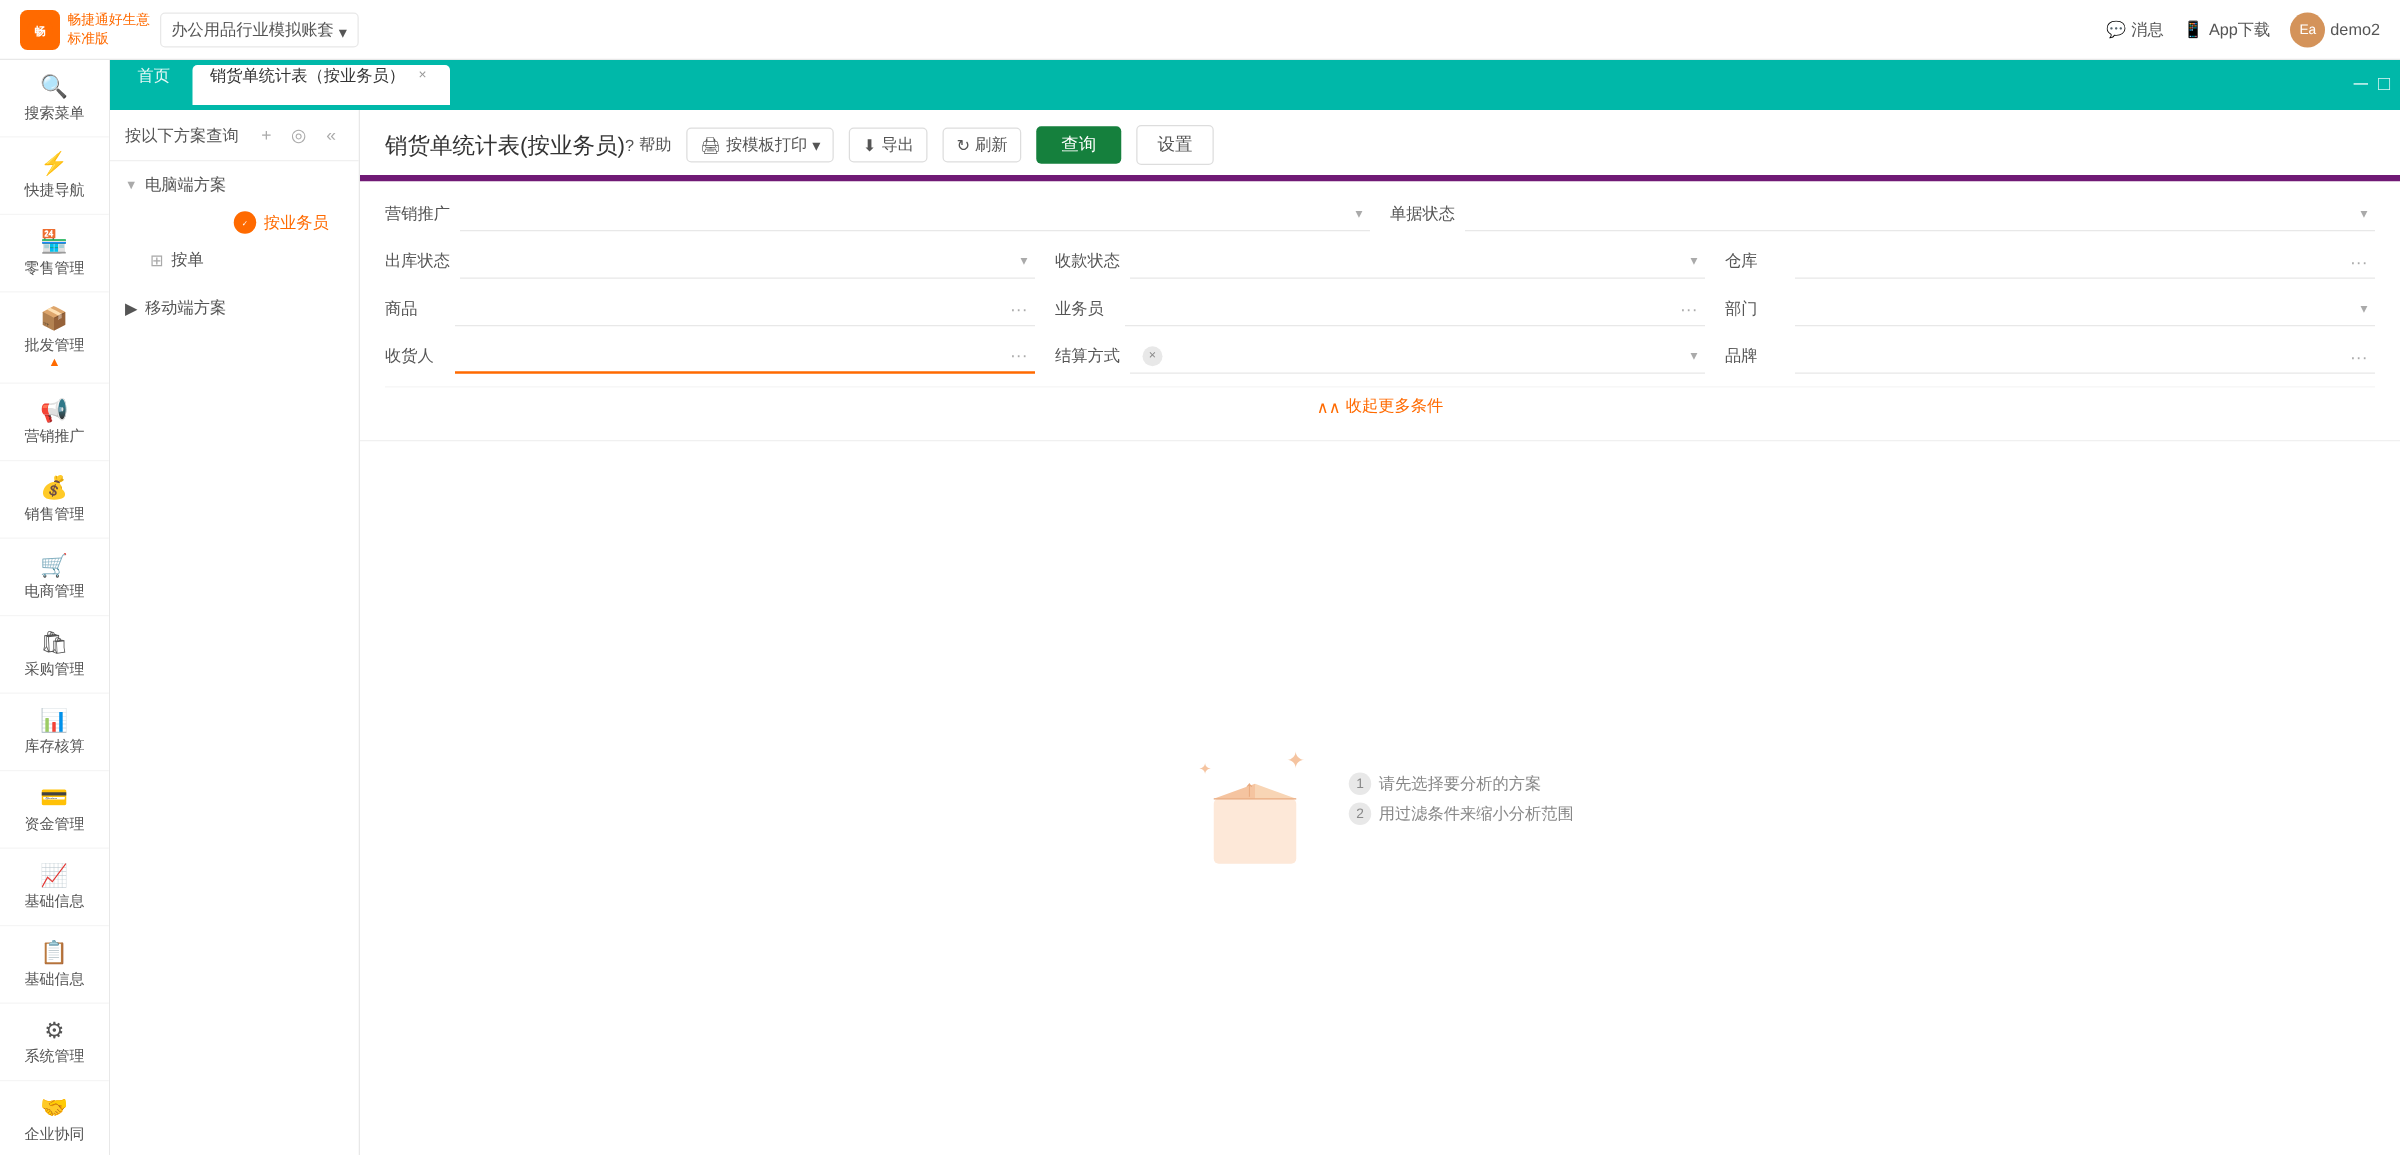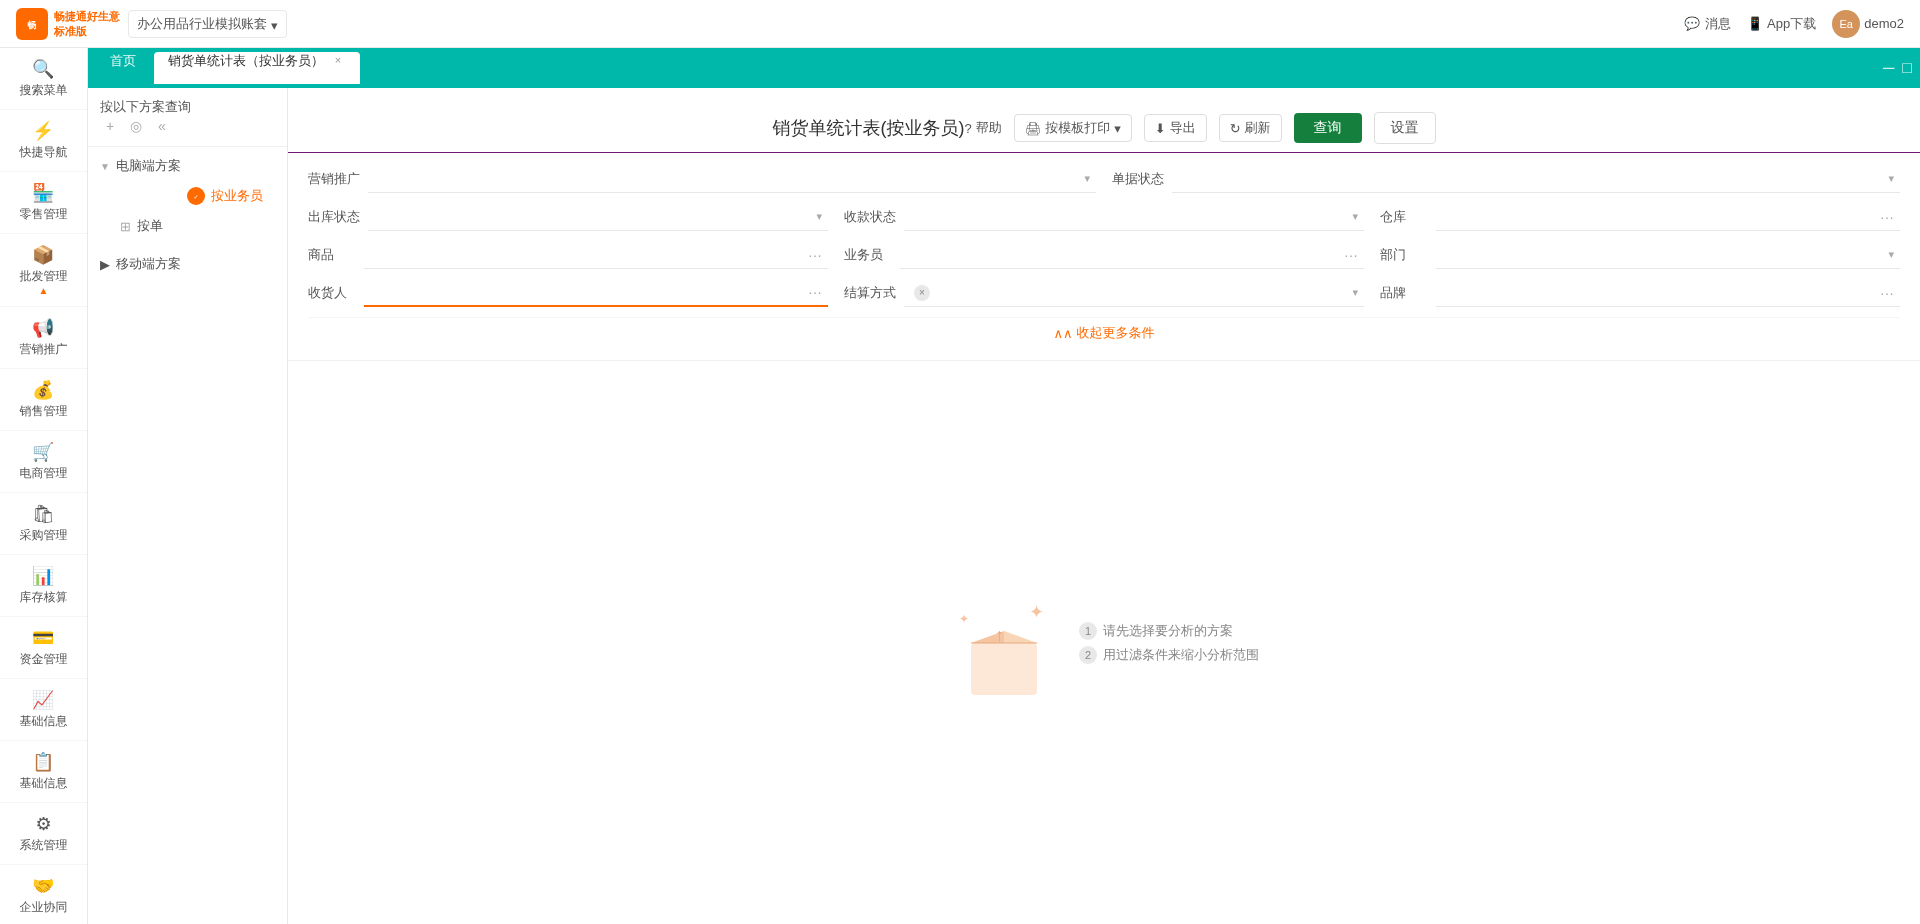--- a/index.html
+++ b/index.html
@@ -35,21 +35,21 @@
       align-items: center;
       justify-content: center;
       color: white;
       font-size: 10px;
       font-weight: bold;
     }
     .logo-text {
       font-size: 11px;
       color: #ff6a00;
       line-height: 1.3;
-      font-weight: bold;
+      font-weight: normal;
     }
     .app-selector {
       display: flex;
       align-items: flex-end;
       gap: 4px;
       padding: 4px 8px;
       border: 1px solid #e8e8e8;
       border-radius: 4px;
       cursor: pointer;
       font-size: 13px;
@@ -185,27 +185,26 @@
       width: 200px;
       background: #fff;
       border-right: 1px solid #e8e8e8;
       padding: 0;
       flex-shrink: 0;
       display: flex;
       flex-direction: column;
     }
     .scheme-panel-header {
       display: flex;
-      align-items: flex-start;
+      align-items: flex-end;
       justify-content: space-between;
       padding: 10px 12px;
       font-size: 13px;
       color: #555;
       border-bottom: 1px solid #f0f0f0;
-      flex-direction: column;
     }
     .scheme-panel-actions {
       display: flex;
       align-items: center;
       gap: 6px;
     }
     .scheme-panel-action {
       width: 20px;
       height: 20px;
       display: flex;
@@ -277,24 +276,23 @@
       background: #fff;
       display: flex;
       flex-direction: column;
       overflow: hidden;
     }
 
     
     .page-title-bar {
       display: flex;
       align-items: center;
-      justify-content: center;
+      justify-content: flex-start;
       padding: 12px 20px 8px;
-      border-bottom: 1px solid #701a75;
-      margin-top: 12px;
+      border-bottom: 5px solid #701a75;
     }
     .page-title {
       font-size: 18px;
       font-weight: 500;
       color: #333;
     }
     .page-title-actions {
       display: flex;
       align-items: center;
       gap: 12px;

